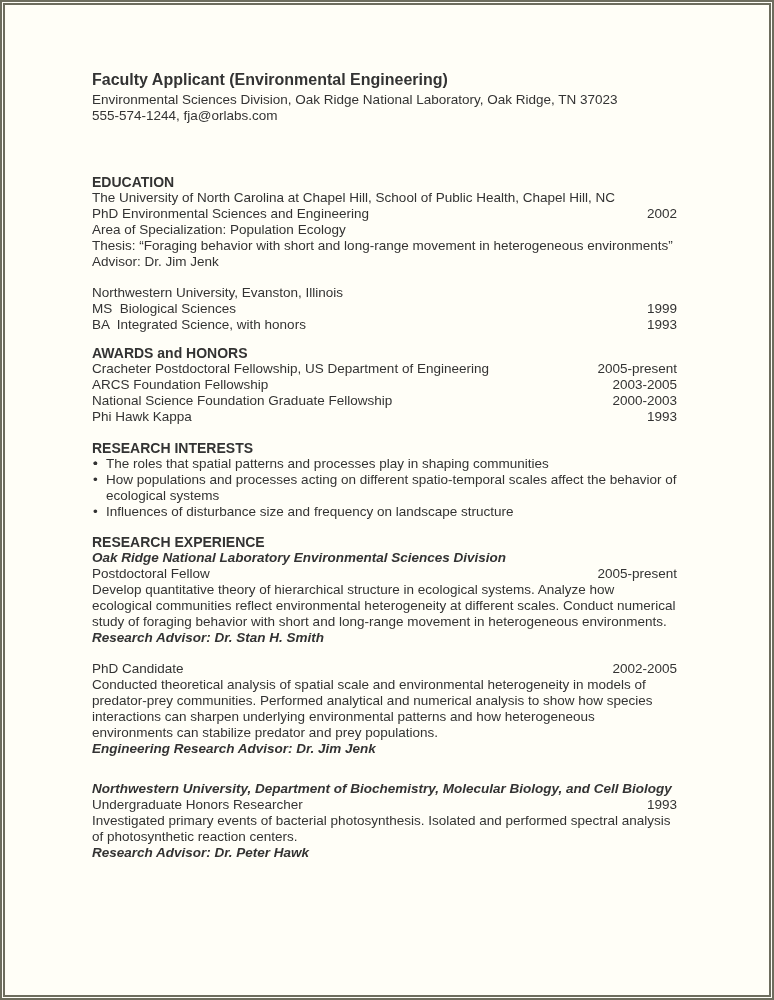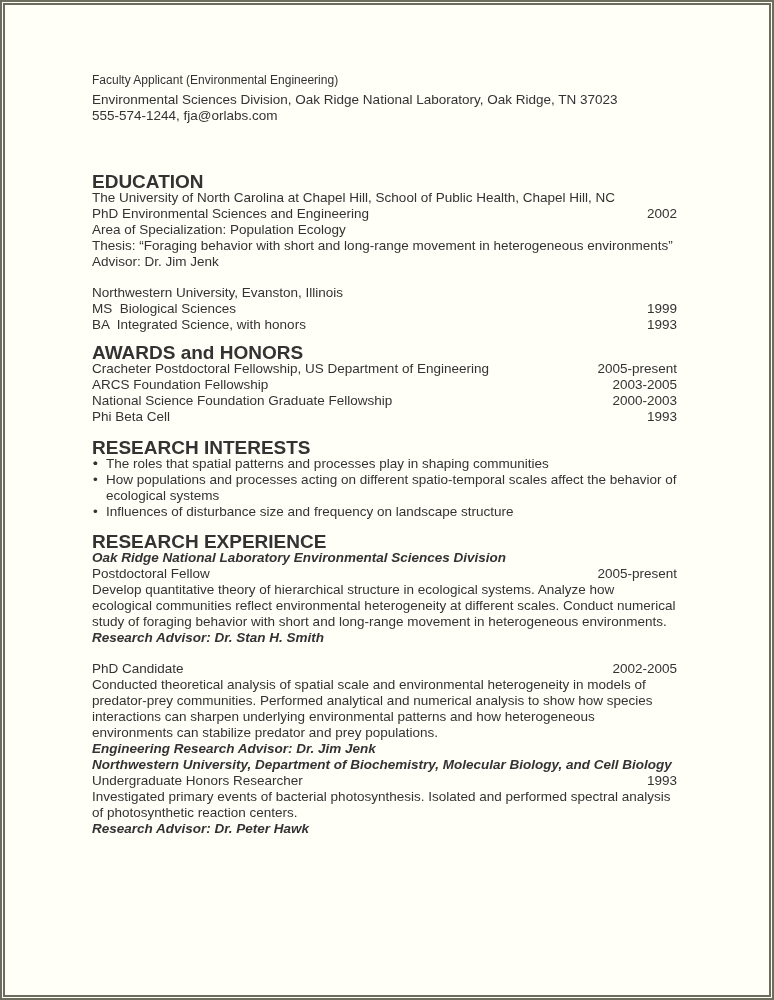--- a/index.html
+++ b/index.html
@@ -22,41 +22,41 @@
     overflow: hidden;
   }
   .content {
     position: absolute;
     left: 87px; top: 65px;
     width: 585px;
     font-size: 13.5px;
     line-height: 16px;
   }
   .applicant-name {
-    font-size: 12px;
-    font-weight: normal;
+    font-size: 16px;
+    font-weight: bold;
     line-height: 20px;
     margin-bottom: 2px;
     white-space: pre;
   }
   .line { white-space: pre; }
   .para { line-height: 16px; }
   h2 {
-    font-size: 19px;
+    font-size: 14px;
     font-weight: bold;
     line-height: 16px;
     white-space: pre;
   }
   .section-education { margin-top: 50px; }
   .school-block + .school-block { margin-top: 15px; }
   .section-awards { margin-top: 12px; }
   .section-interests { margin-top: 15px; }
   .section-experience { margin-top: 14px; }
   .position-block + .position-block { margin-top: 15px; }
-  .position-block:nth-of-type(3) { margin-top: 0; }
+  .position-block:nth-of-type(3) { margin-top: 24px; }
   .row {
     display: flex;
     justify-content: space-between;
     align-items: baseline;
   }
   .row-title { white-space: pre; }
   .row-year { white-space: pre; flex-shrink: 0; padding-left: 10px; }
   .bullet-item {
     position: relative;
     padding-left: 14px;
@@ -114,21 +114,21 @@
       </div>
       <div class="row">
         <span class="row-title">ARCS Foundation Fellowship</span>
         <span class="row-year">2003-2005</span>
       </div>
       <div class="row">
         <span class="row-title">National Science Foundation Graduate Fellowship</span>
         <span class="row-year">2000-2003</span>
       </div>
       <div class="row">
-        <span class="row-title">Phi Beta Cell</span>
+        <span class="row-title">Phi Hawk Kappa</span>
         <span class="row-year">1993</span>
       </div>
     </section>
 
     <section class="section-interests">
       <h2>RESEARCH INTERESTS</h2>
       <div class="bullet-item">
         <span class="bullet-glyph">•</span>
       </div>
       <div class="bullet-item">

